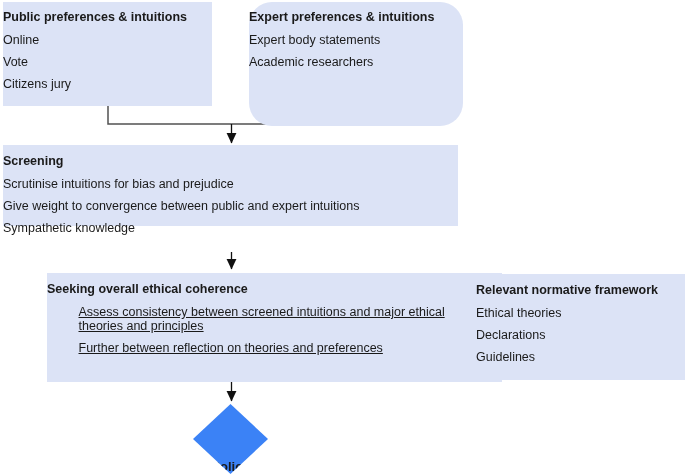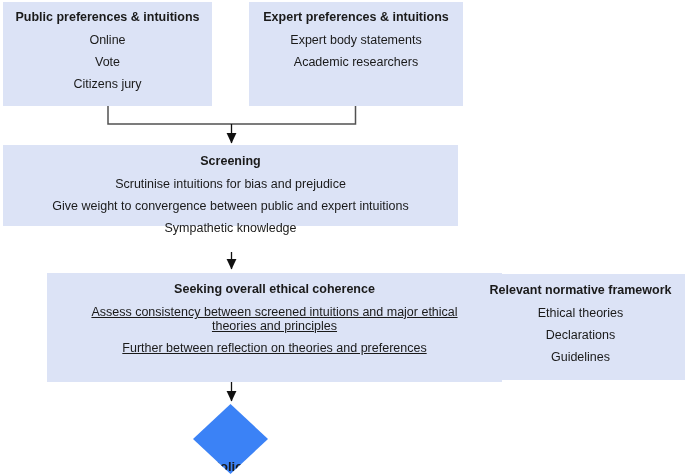--- a/index.html
+++ b/index.html
@@ -14,36 +14,36 @@
   }
   .connectors {
     position: absolute;
     left: 0; top: 0;
     width: 685px; height: 475px;
     pointer-events: none;
   }
   .box {
     position: absolute;
     background: #dce3f6;
-    text-align: center;
+    text-align: left;
     box-sizing: border-box;
     padding-top: 8px;
   }
   .box-title {
     font-weight: bold;
     font-size: 12.5px;
     line-height: 16px;
   }
   .box-item {
     font-size: 12.5px;
     line-height: 14px;
     margin-top: 8px;
   }
   #box-public    { left: 3px;   top: 2px;   width: 209px; height: 104px; padding-top: 7px; }
-  #box-expert    { left: 249px; top: 2px;   width: 214px; height: 104px; padding-top: 7px; }
+  #box-expert    { left: 249px; top: 2px;   width: 214px; height: 124px; padding-top: 7px; border-radius: 23px; }
   #box-screening { left: 3px;   top: 145px; width: 455px; height: 81px; }
   #box-coherence { left: 3px;   top: 273px; width: 455px; height: 109px; margin-left: 44px; }
   #box-framework { left: 476px; top: 274px; width: 209px; height: 106px; }
   #box-coherence .box-item { max-width: 392px; margin-left: auto; margin-right: auto; text-decoration: underline; }
   .diamond {
     position: absolute;
     left: 193px; top: 404px;
     width: 75px; height: 70px;
     background: #3b82f6;
     clip-path: polygon(50% 0, 100% 50%, 50% 100%, 0 50%);

